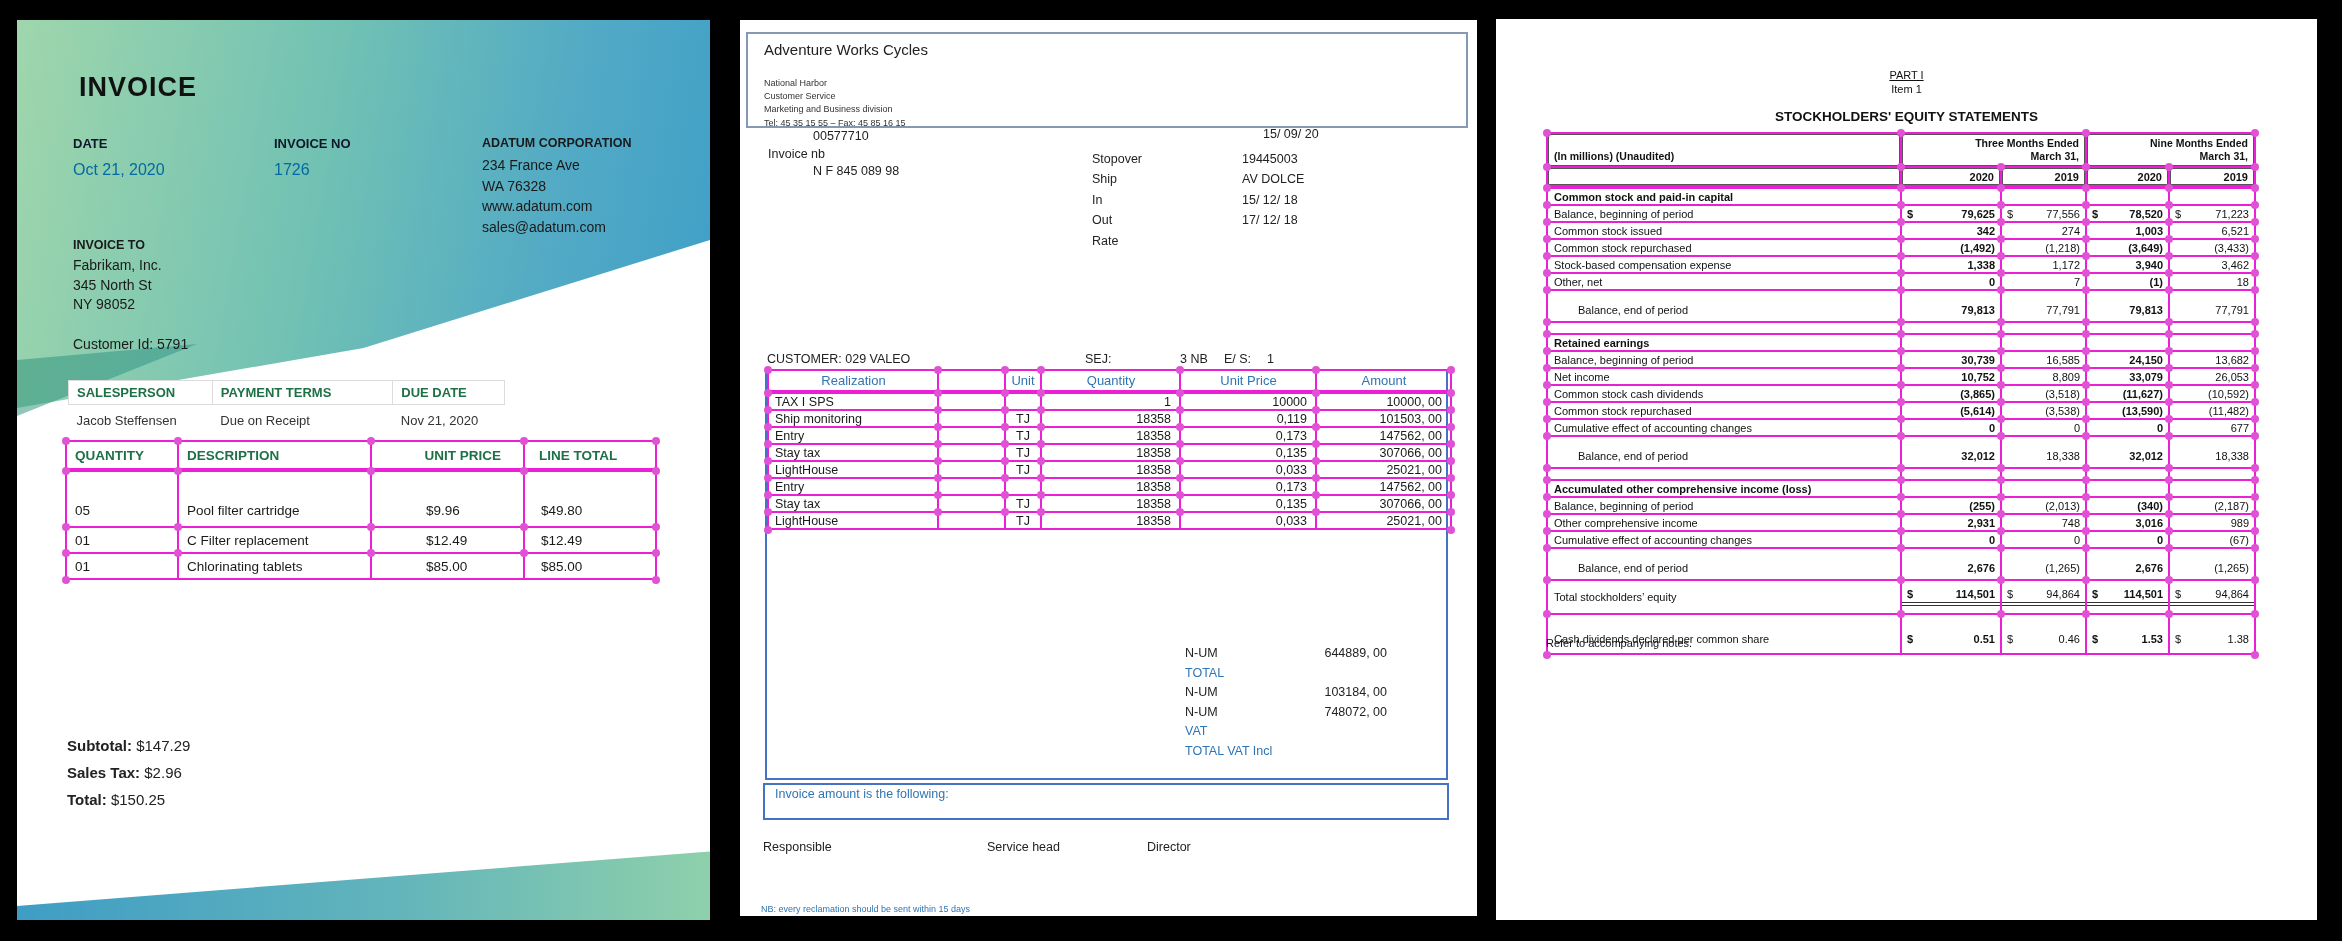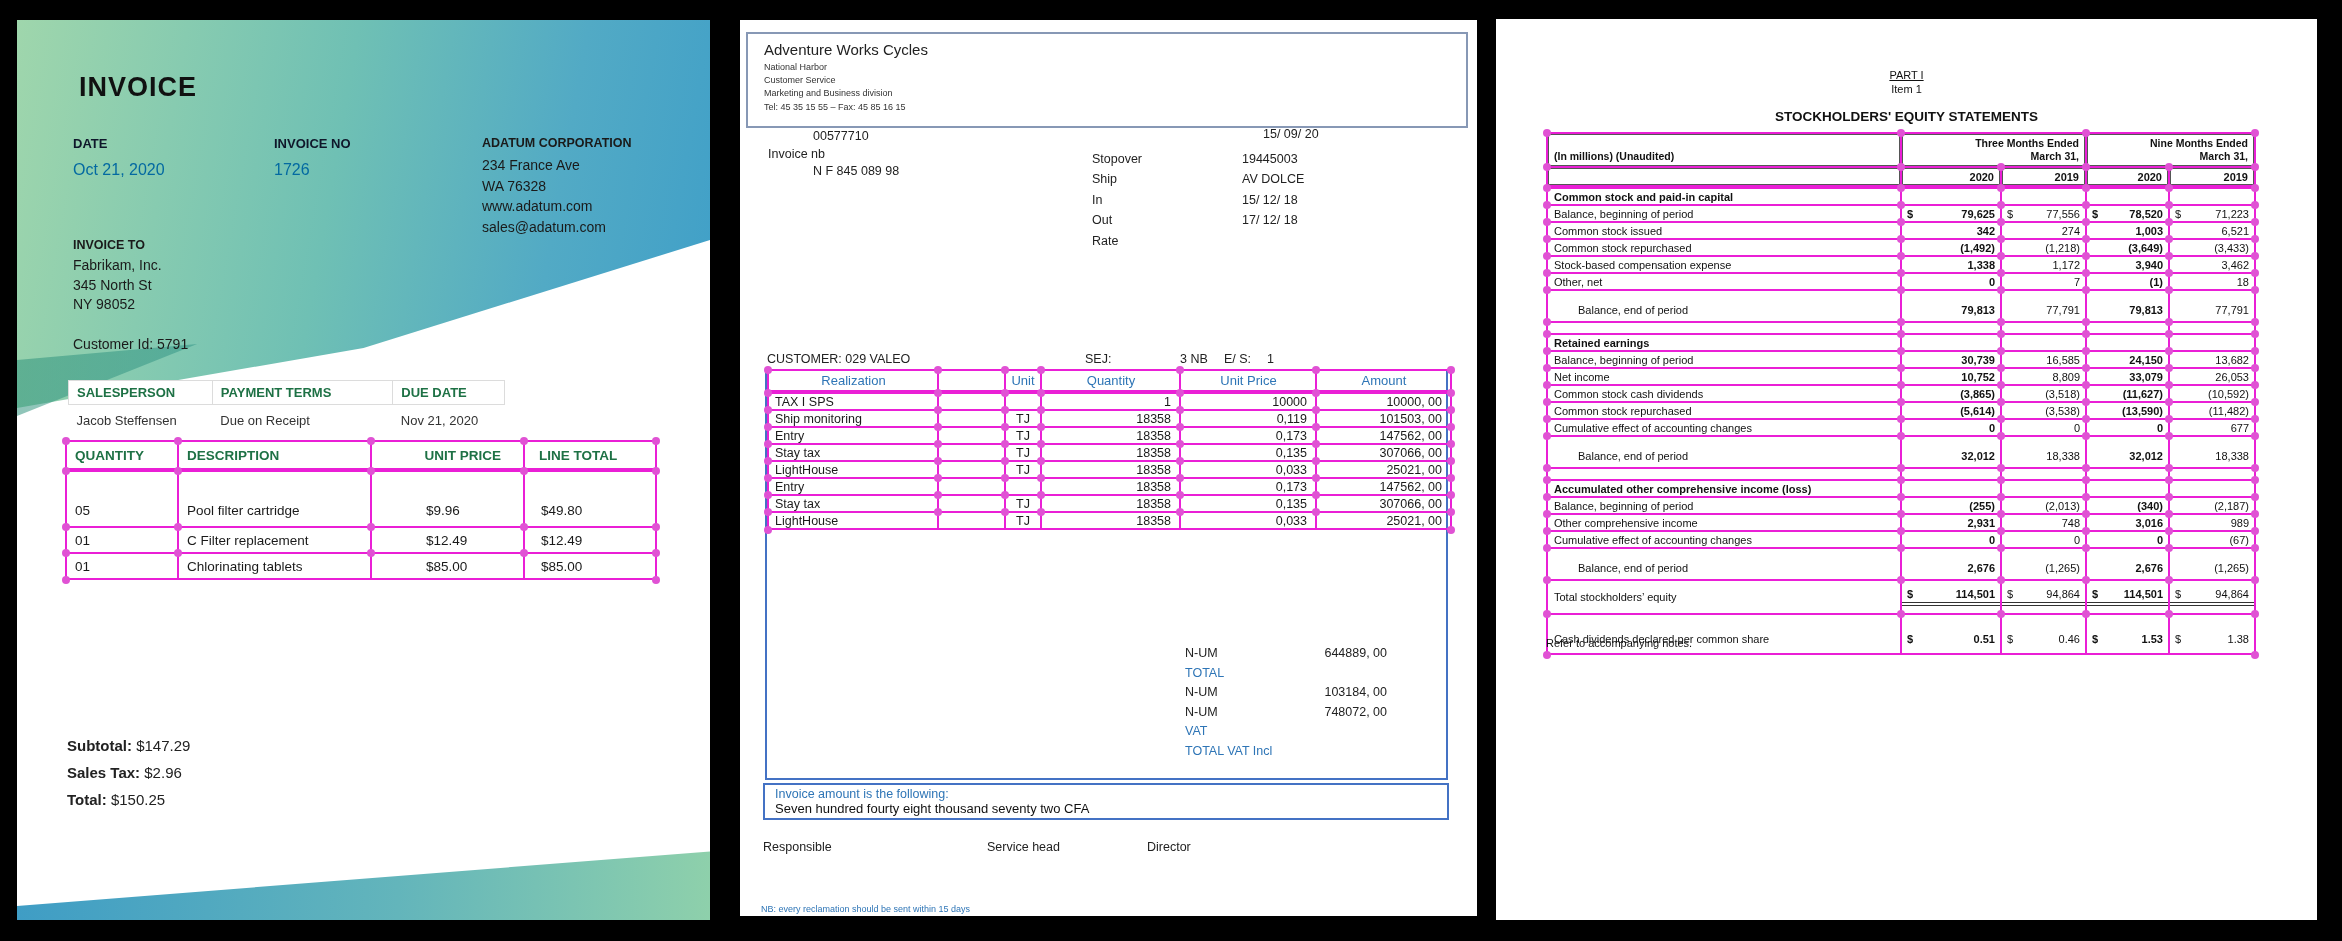--- a/index.html
+++ b/index.html
@@ -214,21 +214,21 @@
 
       <div class="lp-totline"><b>Total:</b> <span>$150.25</span></div>
     </div>
 
   <div class="lp-footer"></div>
 </div>
 
 <div class="page" id="page-mid">
   <div class="abs mp-headbox">
     <div class="mp-company">Adventure Works Cycles</div>
-    <div style="margin-top:3px">
+    <div style="margin-top:19px">
 
     <div class="mp-subline">National Harbor</div>
         <div class="mp-subline">Customer Service</div>
         <div class="mp-subline">Marketing and Business division</div>
         <div class="mp-subline">Tel: 45 35 15 55 – Fax: 45 85 16 15</div>
       </div>
   </div>
 
   <div class="abs mp-txt" style="left:73px;top:109px">00577710</div>
   <div class="abs mp-txt" style="left:523px;top:107px">15/ 09/ 20</div>
@@ -394,21 +394,20 @@
       </div>
 
       <div class="tb">
         <span class="lbl">TOTAL VAT Incl</span>
         <span></span>
       </div>
     </div>
 
   <div class="abs mp-amountbox">
     <div class="mp-amount-l1 blue">Invoice amount is the following:</div>
-    <div class="mp-amount-l2">Seven hundred fourty eight thousand seventy two CFA</div>
   </div>
 
   <div class="abs mp-sig" style="left:23px;top:820px">Responsible</div>
   <div class="abs mp-sig" style="left:247px;top:820px">Service head</div>
   <div class="abs mp-sig" style="left:407px;top:820px">Director</div>
 
   <div class="abs mp-note blue" style="left:21px;top:884px">NB: every reclamation should be sent within 15 days</div>
 </div>
 
 <div class="page" id="page-right">

